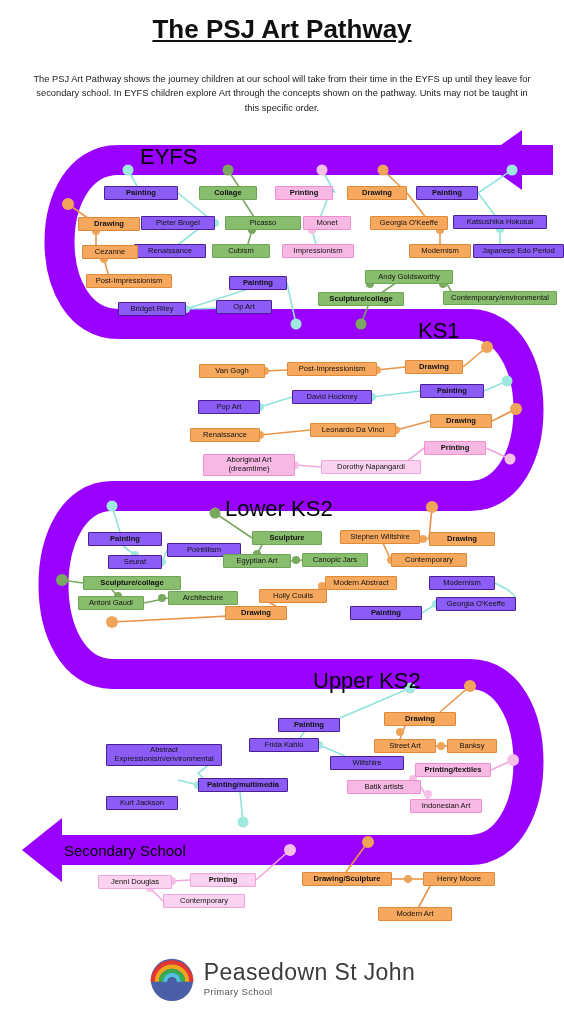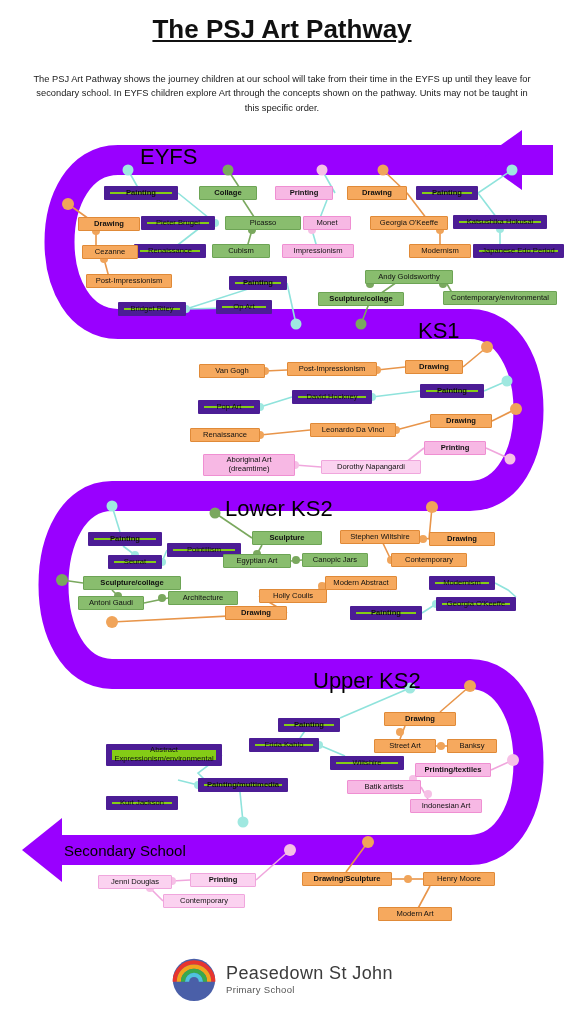--- a/index.html
+++ b/index.html
@@ -11,30 +11,30 @@
        font-size:9.3px;line-height:1.55;color:#1a1a1a;}
   #stage{position:absolute;left:0;top:128px;width:564px;height:830px;}
   #pathsvg{position:absolute;left:0;top:0;width:564px;height:830px;}
   .phase{position:absolute;font-size:22px;font-weight:400;color:#000;
        white-space:nowrap;letter-spacing:0px;}
   .phase.sec{font-size:15px;}
   .node{position:absolute;box-sizing:border-box;display:flex;align-items:center;
        justify-content:center;text-align:center;font-size:7.6px;line-height:1.15;
        border-radius:1px;padding:1px 3px;}
   .node.hdr{font-weight:bold;}
-  .c-cyan{background:#84cc16;border:6px solid #4c1d95;color:#111;}
+  .c-cyan{background:#8b5cf6;border:1px solid #4c1d95;color:#111;}
   .c-orange{background:#f6a95e;border:1px solid #e08a38;color:#111;}
   .c-green{background:#89bd6e;border:1px solid #6da455;color:#111;}
   .c-pink{background:#f7b8e4;border:1px solid #ef8fd2;color:#111;}
   .c-lpink{background:#fbd2f0;border:1px solid #f0a6dd;color:#111;}
   #logo{position:absolute;left:0;top:946px;width:564px;height:66px;
        display:flex;align-items:center;justify-content:center;gap:9px;}
   #logo-mark{width:46px;height:46px;position:relative;}
   #logo-text{display:flex;flex-direction:column;line-height:1;}
-  #logo-name{font-size:18px;color:#3b3b3b;letter-spacing:.4px;}
+  #logo-name{font-size:23px;color:#3b3b3b;letter-spacing:.4px;}
   #logo-sub{font-size:9.5px;color:#555;margin-top:3px;letter-spacing:.3px;}
 </style>
 </head>
 <body>
 
 <div id="page-title">The PSJ Art Pathway</div>
 <div id="intro">The PSJ Art Pathway shows the journey children at our school will take from their time in the EYFS up until they leave for secondary school. In EYFS children explore Art through the concepts shown on the pathway. Units may not be taught in this specific order.</div>
 
 <div id="stage">
 

